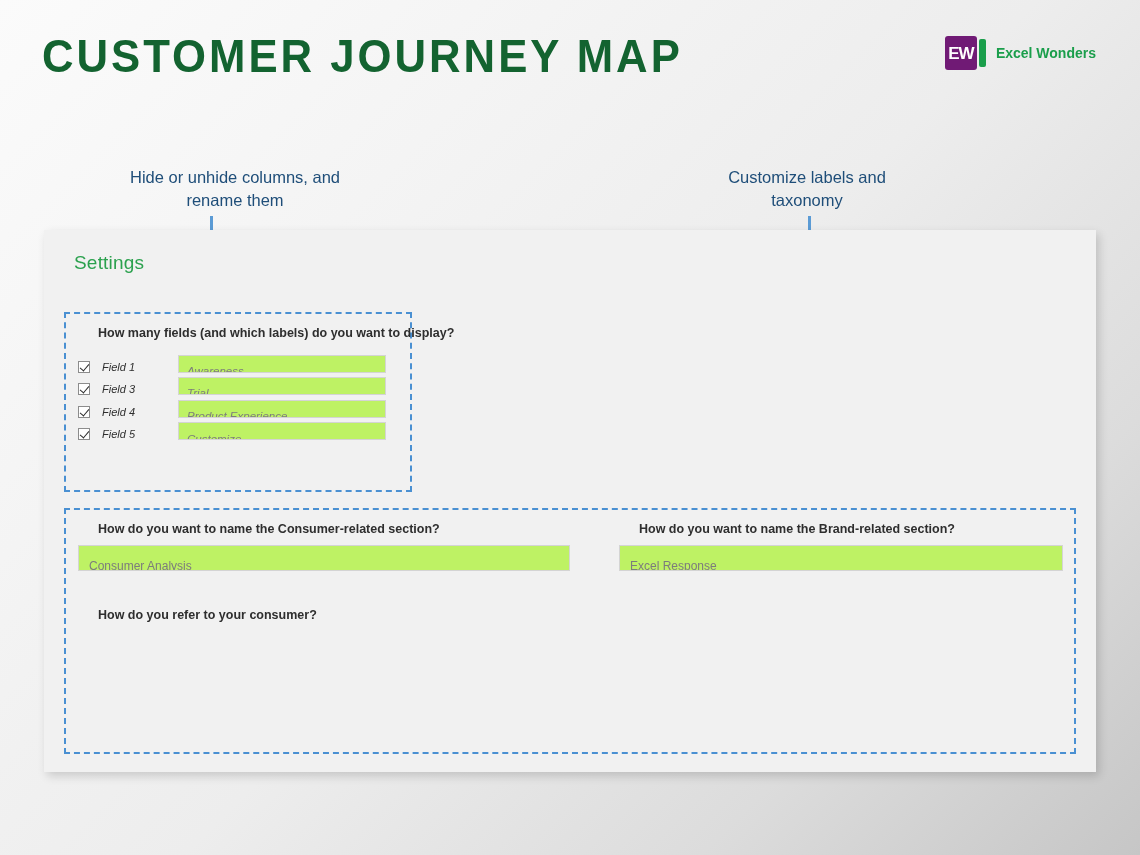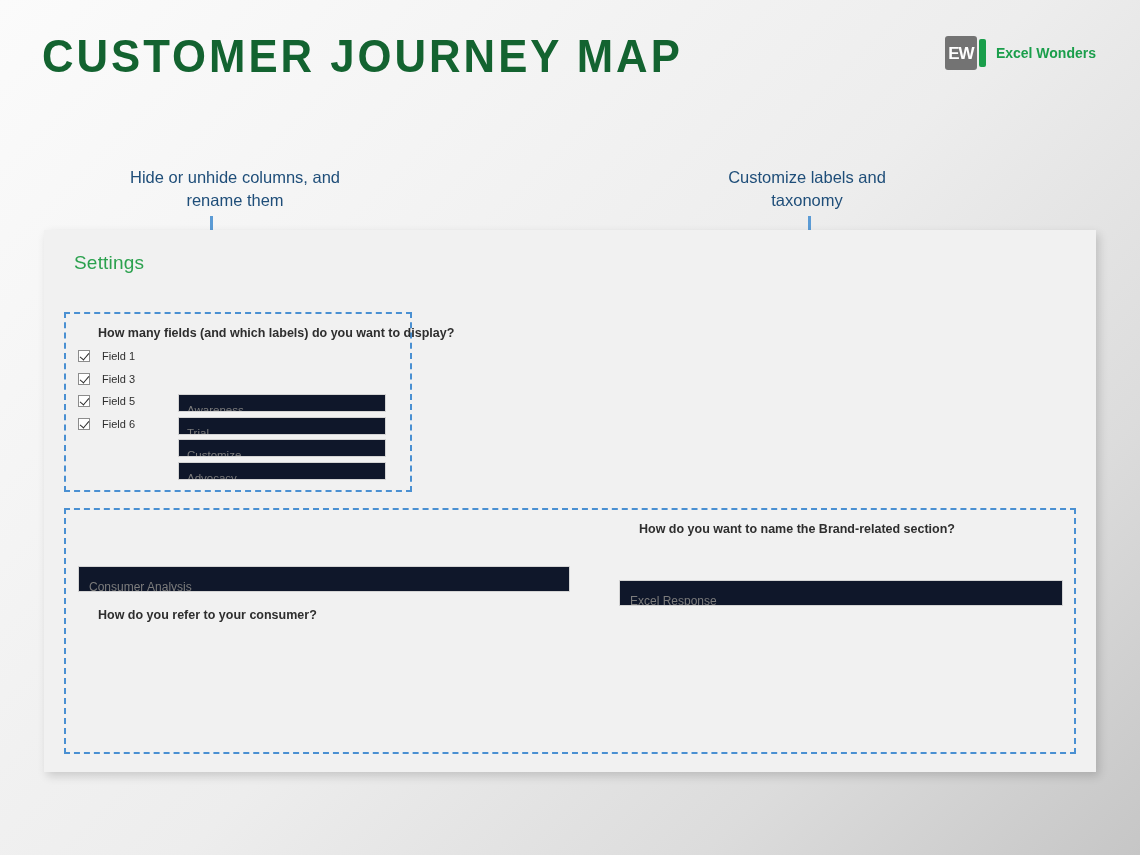--- a/index.html
+++ b/index.html
@@ -50,21 +50,21 @@
   .brand-mark {
     position: relative;
     width: 42px;
     height: 34px;
     flex: 0 0 auto;
   }
   .brand-mark .sq {
     position: absolute;
     left: 0; top: 0;
     width: 32px; height: 34px;
-    background: #737373;
+    background: #701a75;
     border-radius: 3px;
     display: flex;
     align-items: center;
     justify-content: center;
   }
   .brand-mark .sq span {
     color: #ffffff;
     font-size: 17px;
     font-weight: bold;
     letter-spacing: -1px;
@@ -179,22 +179,23 @@
 
   .field-rows {
     position: absolute;
     left: 12px;
     top: 36px;
     width: 322px;
   }
 
   .field-row {
     display: flex;
-    align-items: flex-start;
+    align-items: flex-end;
     height: 22.6px;
+    font-style: italic;
   }
 
   .checkbox {
     width: 12px;
     height: 12px;
     border: 1px solid #8c8c8c;
     background: #ffffff;
     position: relative;
     flex: 0 0 auto;
     margin-right: 12px;
@@ -213,31 +214,30 @@
 
   .field-label {
     font-size: 11px;
     color: #2e2e2e;
     width: 76px;
     flex: 0 0 auto;
   }
 
   .text-input {
     height: 17px;
-    background: #0f172a;
+    background: #bef264;
     border: 1px solid #d4d4d4;
     font-size: 11.5px;
     color: #7c7c7c;
     padding: 16px 0 0 8px;
     display: flex;
     align-items: center;
     line-height: 1;
     white-space: nowrap;
     overflow: hidden;
-    margin-top: 44px;
   }
 
   .field-row .text-input {
     width: 208px;
   }
 
   
   .name-col {
     position: absolute;
     top: 12px;
@@ -337,39 +337,40 @@
         <div class="text-input">Awareness</div>
       </div>
 
 
       <div class="field-row">
         <div class="checkbox"></div>
         <div class="field-label">Field 3</div>
         <div class="text-input">Trial</div>
       </div>
 
+      <div class="field-row">
+        <div class="checkbox"></div>
+        <div class="field-label">Field 4</div>
+        <div class="text-input">Product Experience</div>
+      </div>
 
       <div class="field-row">
         <div class="checkbox"></div>
         <div class="field-label">Field 5</div>
         <div class="text-input">Customize</div>
       </div>
 
-      <div class="field-row">
-        <div class="checkbox"></div>
-        <div class="field-label">Field 6</div>
-        <div class="text-input">Advocacy</div>
-      </div>
 
     </div>
   </div>
 
   <div class="dashed naming-box">
 
     <div class="name-col col-left">
+      <div class="q-label">How do you want to name the Consumer-related section?</div>
       <div class="text-input">Consumer Analysis</div>
     </div>
 
     <div class="name-col col-right">
       <div class="q-label">How do you want to name the Brand-related section?</div>
       <div class="text-input">Excel Response</div>
     </div>
 
     <div class="q-label refer-q">How do you refer to your consumer?</div>
 

